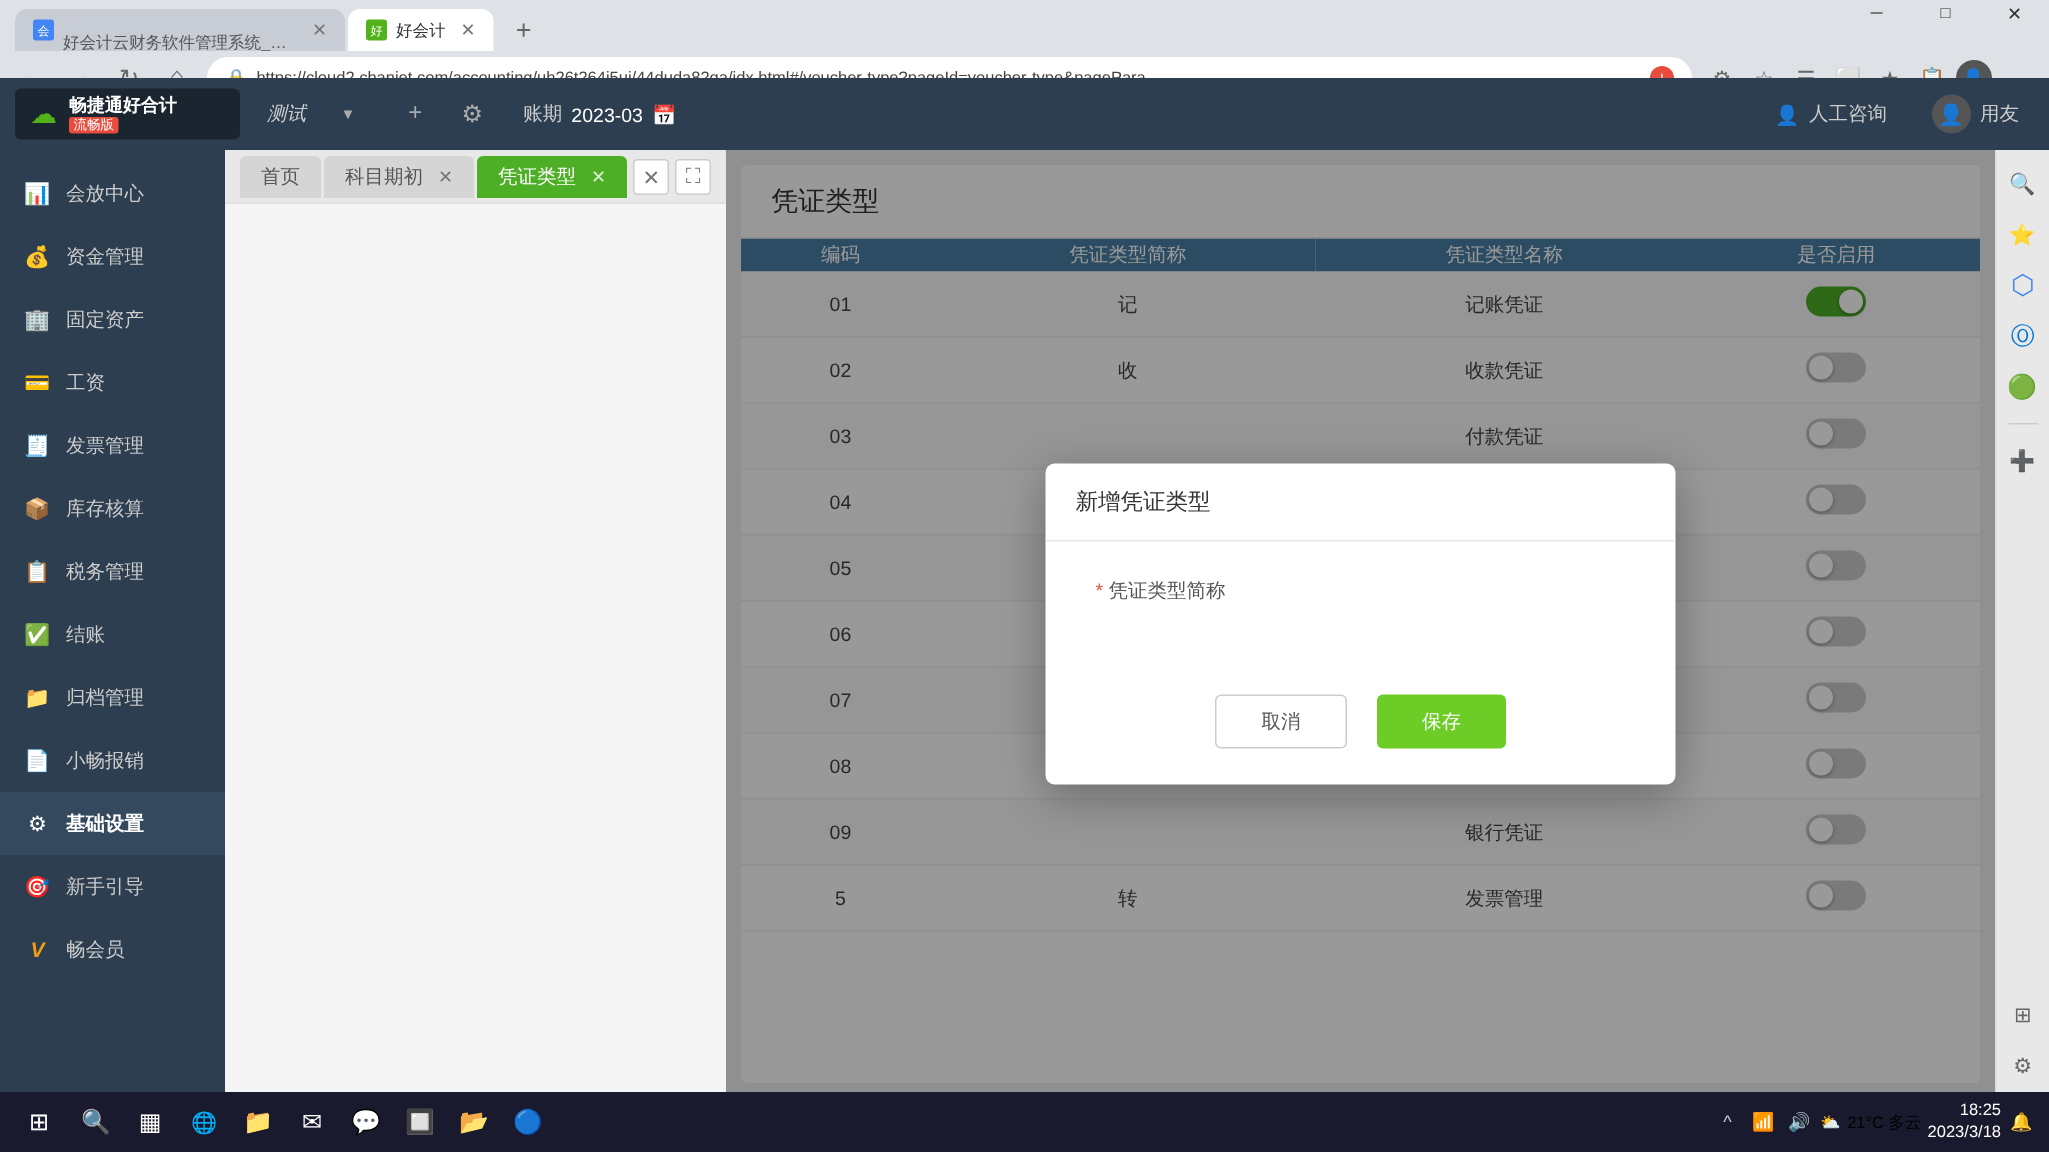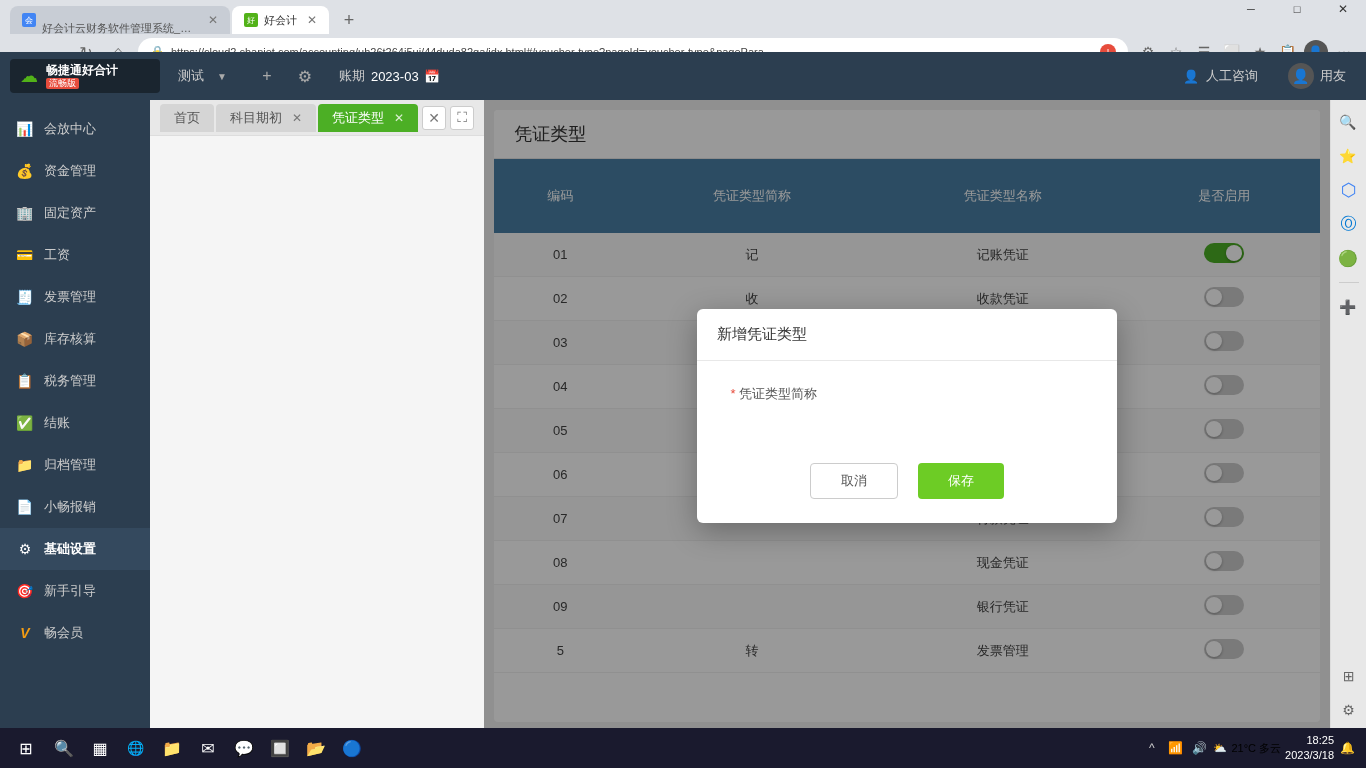--- a/index.html
+++ b/index.html
@@ -21,21 +21,21 @@
     .url-box { flex: 1; height: 28px; background: #fff; border-radius: 14px; display: flex; align-items: center; padding: 0 12px; font-size: 12px; color: #333; gap: 6px; }
     .url-lock { color: #555; font-size: 12px; }
     .url-text { flex: 1; font-size: 11px; color: #444; white-space: nowrap; overflow: hidden; text-overflow: ellipsis; }
     .browser-actions { display: flex; gap: 4px; align-items: center; }
     .browser-action-btn { width: 24px; height: 24px; display: flex; align-items: center; justify-content: center; color: #666; font-size: 14px; cursor: pointer; }
 
     
     .app-header { height: 48px; background: #2c3e50; display: flex; align-items: center; padding: 0 10px; gap: 10px; position: relative; }
     .logo-area { display: flex; align-items: center; gap: 8px; background: #1a252f; padding: 4px 10px; border-radius: 4px; min-width: 150px; }
     .logo-icon { color: #52b219; font-size: 18px; }
-    .company-selector { display: flex; align-items: flex-start; gap: 5px; color: #ccc; font-size: 13px; cursor: pointer; padding: 4px 8px; }
+    .company-selector { display: flex; align-items: flex-start; gap: 15px; color: #ccc; font-size: 13px; cursor: pointer; padding: 4px 8px; font-style: italic; }
     .company-selector .arrow { color: #aaa; font-size: 10px; }
     .header-icon-btn { width: 28px; height: 28px; display: flex; align-items: center; justify-content: center; color: #aaa; cursor: pointer; font-size: 16px; }
     .period-area { display: flex; align-items: center; gap: 6px; color: #ccc; font-size: 13px; margin-left: 10px; }
     .spacer { flex: 1; }
     .support-btn { display: flex; align-items: center; gap: 6px; color: #ccc; cursor: pointer; font-size: 13px; padding: 4px 10px; }
     .user-area { display: flex; align-items: center; gap: 6px; color: #ccc; cursor: pointer; font-size: 13px; padding: 4px 10px; }
     .user-avatar { width: 26px; height: 26px; background: #555; border-radius: 50%; display: flex; align-items: center; justify-content: center; color: white; font-size: 14px; }
 
     
     .main-layout { display: flex; height: calc(768px - 52px - 48px - 36px); }
@@ -62,21 +62,21 @@
     .page-content { flex: 1; background: #f0f0f0; padding: 0; overflow: hidden; position: relative; }
     .page-inner { background: white; margin: 10px; border-radius: 4px; overflow: hidden; height: calc(100% - 20px); }
     .page-header { display: flex; align-items: center; justify-content: space-between; padding: 12px 20px; background: white; border-bottom: 1px solid #e8e8e8; }
     .page-title { font-size: 18px; color: #333; font-weight: 500; }
     .page-actions { display: flex; gap: 10px; }
     .btn-primary { background: #4caf25; color: white; border: none; padding: 7px 16px; border-radius: 4px; cursor: pointer; font-size: 13px; display: flex; align-items: center; gap: 6px; }
     .btn-default { background: white; color: #555; border: 1px solid #ccc; padding: 7px 16px; border-radius: 4px; cursor: pointer; font-size: 13px; display: flex; align-items: center; gap: 6px; }
 
     
     .data-table { width: 100%; border-collapse: collapse; }
-    .data-table th { background: #4a7fa5; color: white; padding: 28px 16px; text-align: center; font-weight: normal; font-size: 13px; }
+    .data-table th { background: #4a7fa5; color: white; padding: 2px 16px; text-align: center; font-weight: normal; font-size: 13px; }
     .data-table td { padding: 10px 16px; text-align: center; border-bottom: 1px solid #f0f0f0; color: #444; font-size: 13px; }
     .data-table tr:nth-child(odd) td { background: #fafafa; }
     .data-table tr:nth-child(even) td { background: white; }
     .toggle-switch { width: 40px; height: 20px; border-radius: 10px; cursor: pointer; display: inline-flex; align-items: center; position: relative; }
     .toggle-switch.on { background: #4caf25; }
     .toggle-switch.off { background: #ccc; }
     .toggle-knob { width: 16px; height: 16px; border-radius: 50%; background: white; position: absolute; transition: left 0.2s; box-shadow: 0 1px 3px rgba(0,0,0,0.3); }
     .toggle-switch.on .toggle-knob { left: 22px; }
     .toggle-switch.off .toggle-knob { left: 2px; }
 

